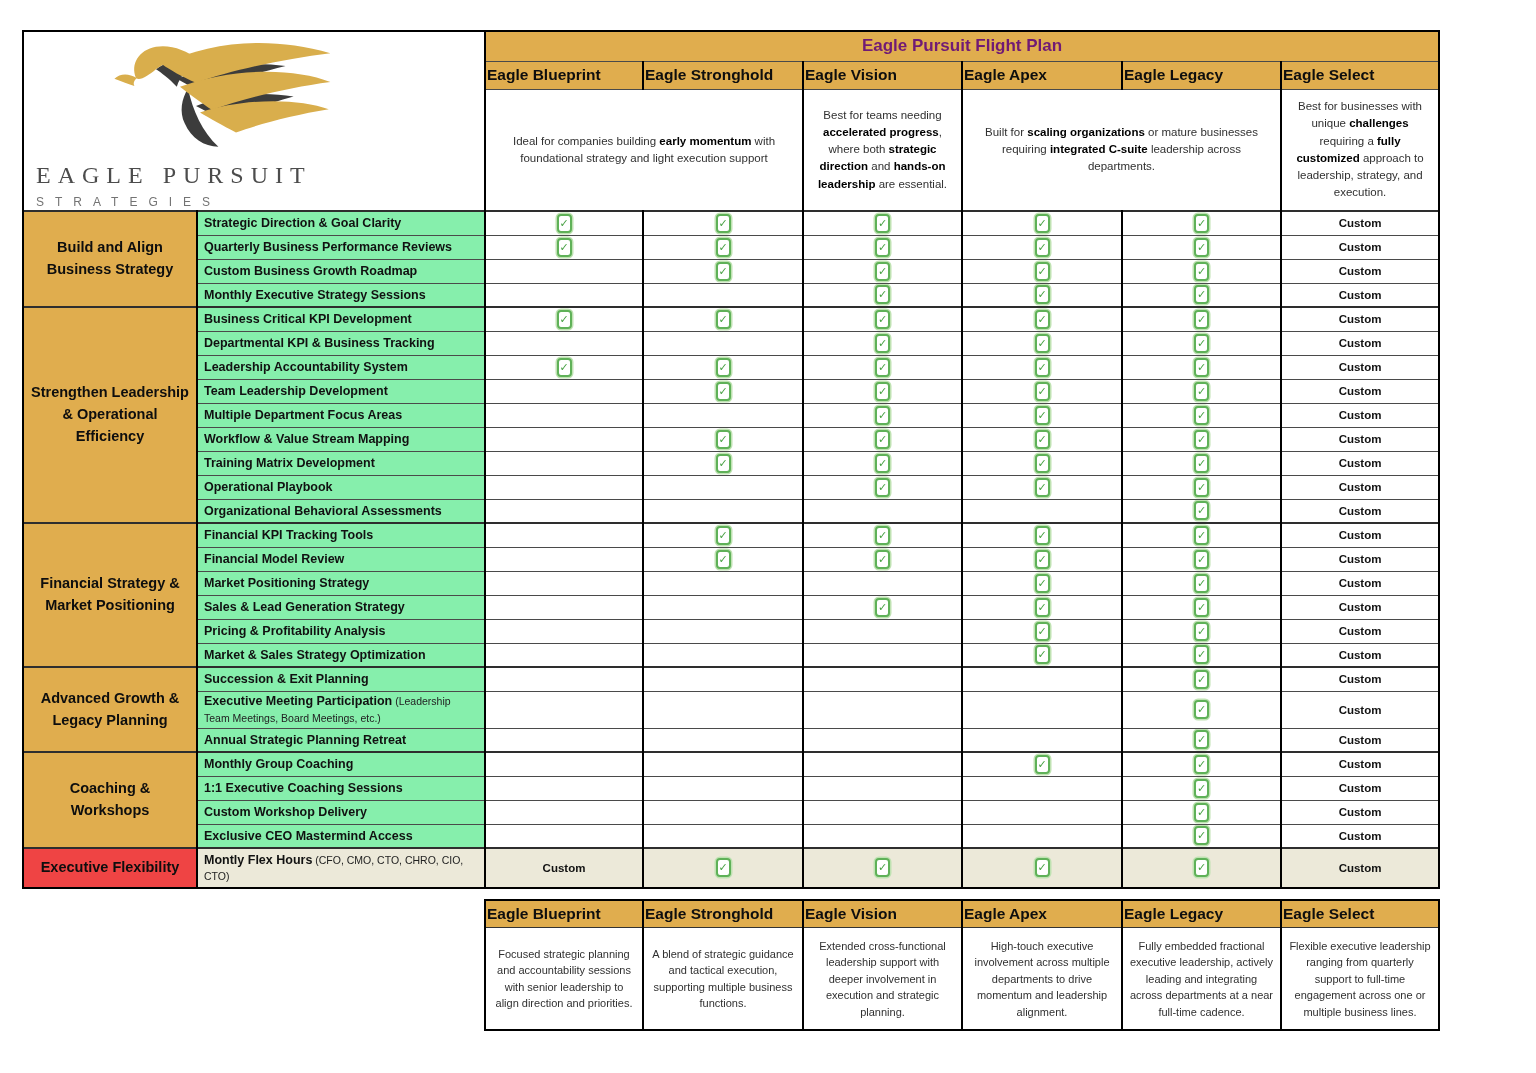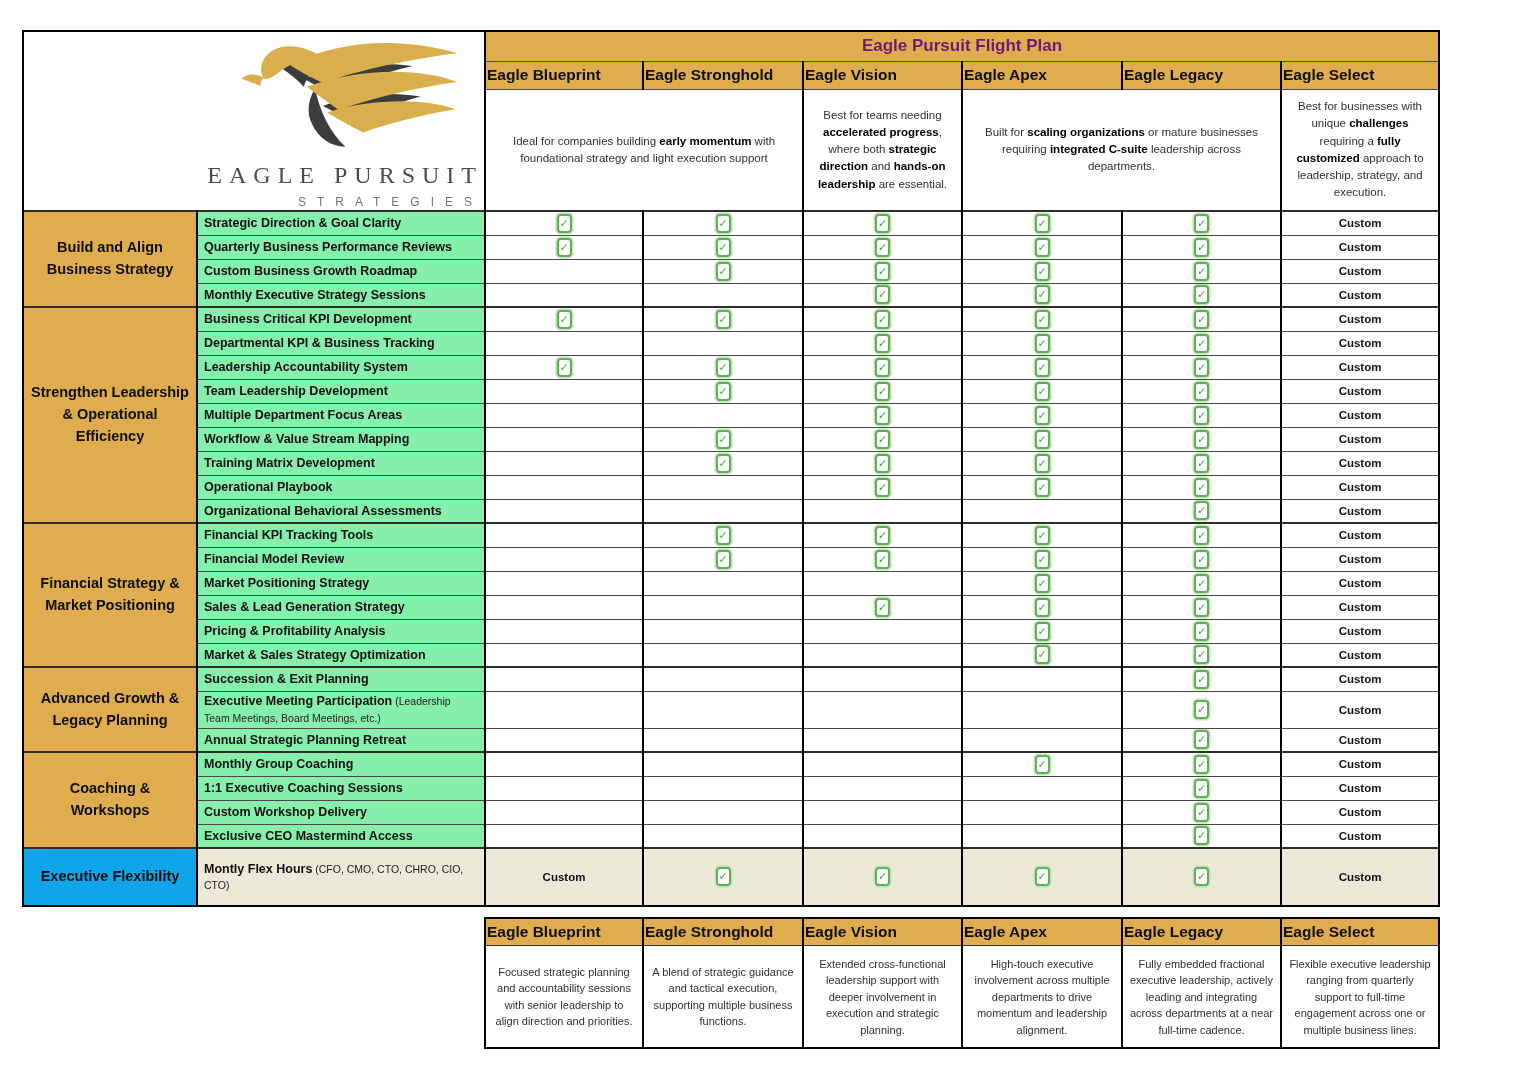--- a/index.html
+++ b/index.html
@@ -10,36 +10,36 @@
   table{border-collapse:collapse;table-layout:fixed;}
   .main{width:1416px;border:2px solid #000;}
   .main td{border-top:1px solid #4a4a4a;border-bottom:1px solid #4a4a4a;
            border-left:2px solid #000;border-right:2px solid #000;overflow:hidden;}
   .main thead tr.title-row{height:30px;}
   .main thead tr.plan-row{height:28px;}
   .main thead tr.desc-row{height:122px;}
   .main tbody tr{height:24px;}
   .main tbody tr.tall{height:37px;}
   tr.gstart td{border-top:2px solid #2e2e2e;}
-  tr.beige td{background:#0ea5e9;}
-
-  .logo-cell{background:#fff;text-align:right;vertical-align:middle;padding-left:12px;}
+  tr.beige td{background:#ef4444;}
+
+  .logo-cell{background:#fff;text-align:left;vertical-align:middle;padding-left:12px;}
   .logo-name{font-family:"Liberation Serif","DejaVu Serif",serif;font-size:24px;
              letter-spacing:7px;color:#4c4c4c;margin-top:4px;}
   .logo-tag{font-size:12px;letter-spacing:11px;color:#737373;margin-top:6px;}
 
   .table-title{background:#e0ad4e;font-size:17px;font-weight:700;text-align:center;color:#701a75;}
   .plan-h{background:#e0ad4e;font-size:15.5px;font-weight:700;text-align:left;color:#0e0e0e;}
 
   .desc-cell{font-size:11.5px;line-height:1.5;text-align:center;padding:2px 10px;
              color:#303030;vertical-align:middle;background:#fff;}
   .desc-cell .b{font-weight:700;color:#000;}
 
   .group-cell{background:#e0ad4e;font-weight:700;font-size:14.5px;text-align:center;
-              line-height:1.5;padding:17px 5px;color:#0e0e0e;vertical-align:middle;}
+              line-height:1.5;padding:8px 5px;color:#0e0e0e;vertical-align:middle;}
   .feature-cell{padding:1px 6px;font-size:12.5px;font-weight:700;text-align:left;
                 line-height:1.3;background:#86efac;vertical-align:middle;}
   .fnote{font-weight:400;font-size:10.5px;color:#222;}
   .pcell{text-align:center;font-weight:700;font-size:11.5px;background:#fff;vertical-align:middle;}
   .cb{display:inline-block;width:11px;height:15px;border:2px solid #5fb158;border-radius:4px;
       box-shadow:0 0 0 1.5px #bfe2b2;font-size:11px;line-height:15px;color:#47a043;
       font-weight:700;background:#fff;text-align:center;vertical-align:middle;}
   tr.beige td.pcell,tr.beige td.feature-cell{background:#ece9d9;}
 
   .bottom{margin-left:462px;width:954px;margin-top:10px;}

